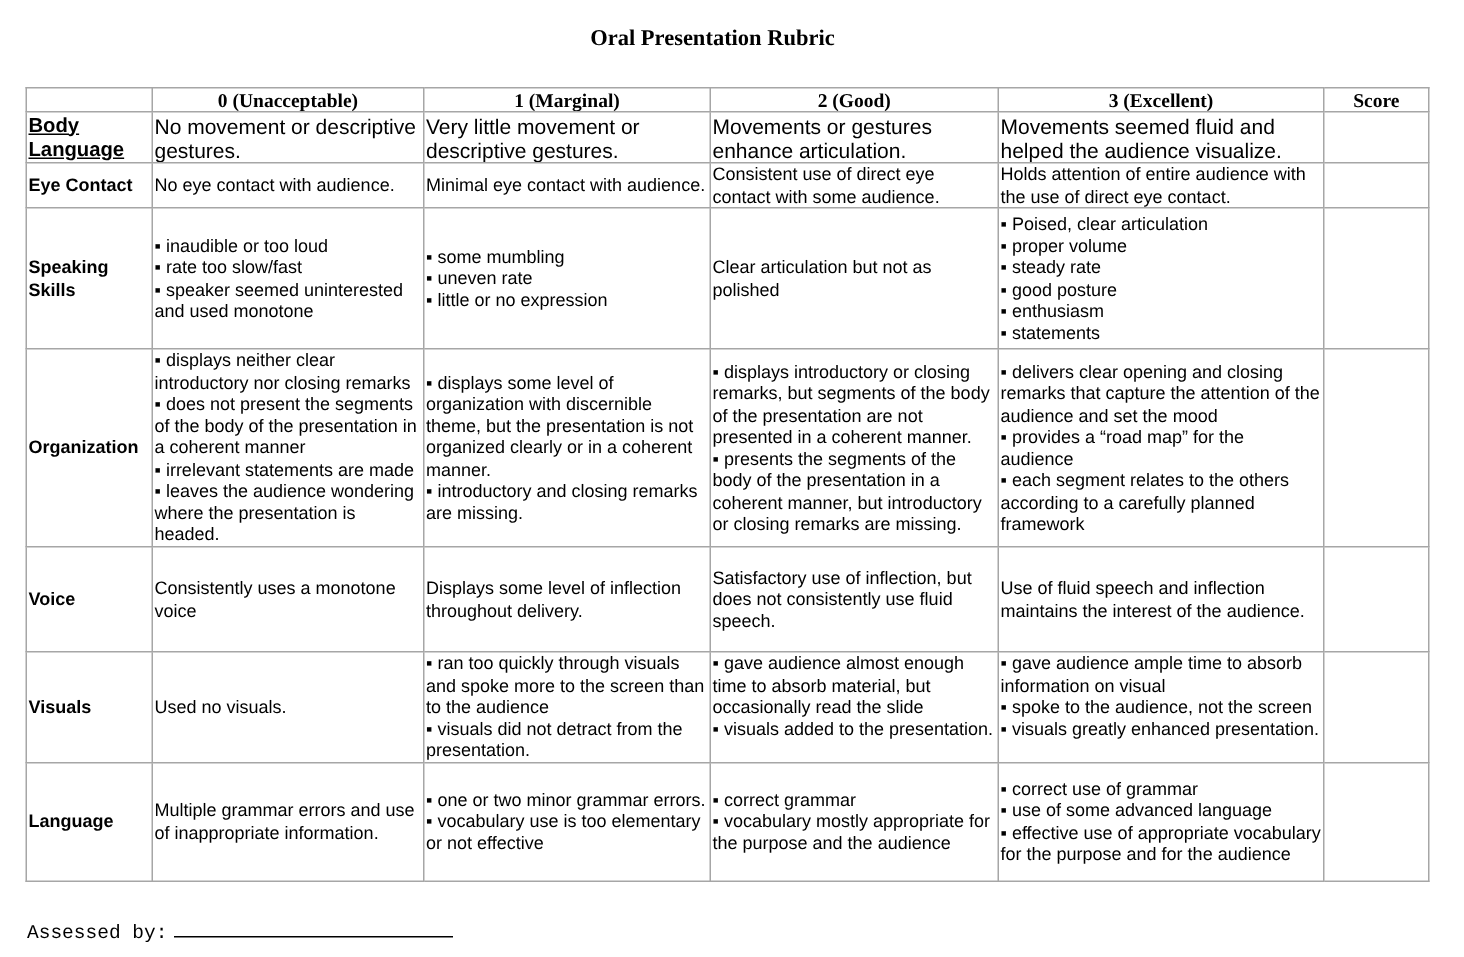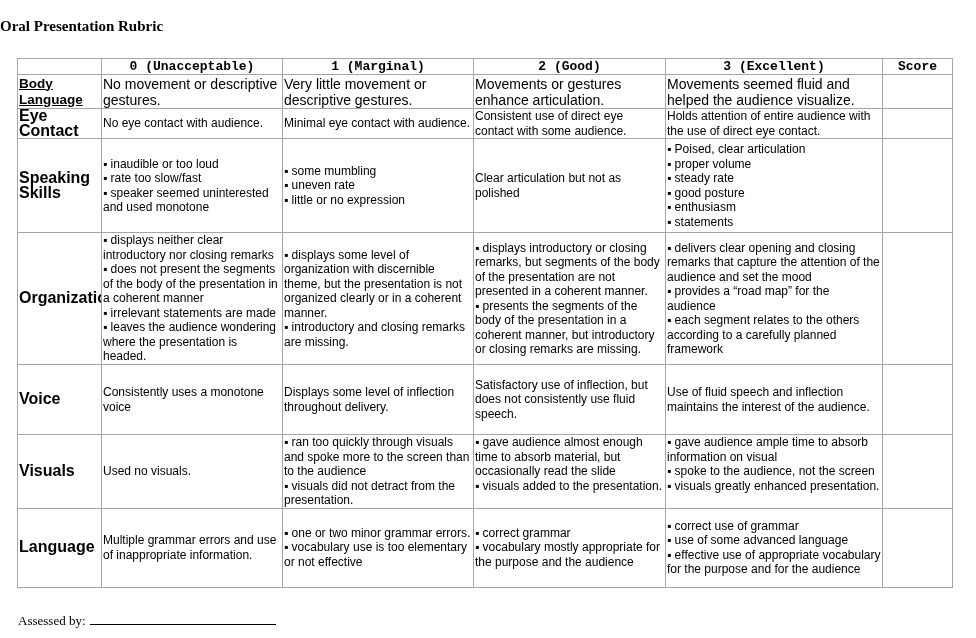--- a/index.html
+++ b/index.html
@@ -1,41 +1,41 @@
 <!DOCTYPE html>
 <html><head>
 <meta charset="utf-8">
 <style>
   html, body { margin: 0; padding: 0; background: #ffffff; }
   body { width: 976px; height: 638px; position: relative; overflow: hidden; color: #000; }
   .title {
-    position: absolute; left: 0; top: 18px; width: 950px; 
+    position: absolute; left: 0; top: 18px; width: 950px; text-align: center;
     font-family: "Liberation Serif", serif; font-weight: bold; font-size: 15px;
   }
   table.rubric {
     position: absolute; left: 17px; top: 58px;
     border-collapse: collapse; table-layout: fixed; width: 935px;
     font-family: "Liberation Sans", sans-serif; font-size: 12px; line-height: 14.5px;
   }
   table.rubric td, table.rubric th {
     border: 1.5px solid #a6a6a6; padding: 0 1px; vertical-align: middle; text-align: left;
     overflow: hidden;
   }
   table.rubric th {
-    font-family: Liberation Mono, monospace; font-weight: bold; font-size: 13px;
+    font-family: Liberation Serif, serif; font-weight: bold; font-size: 13px;
     text-align: center; line-height: 14px;
   }
-  td.crit { font-weight: bold; text-align: center; font-size: 16px; }
+  td.crit { font-weight: bold; text-align: center; font-size: 12px; }
   td.crit.left { text-align: left; }
   td.big { font-size: 14px; line-height: 16px; }
   td.crit.big { font-size: 13.5px; text-decoration: underline; }
   .line { display: block; }
   .assessed {
     position: absolute; left: 18px; top: 612px;
-    font-family: Liberation Serif, serif; font-size: 13px;
+    font-family: Liberation Mono, monospace; font-size: 13px;
   }
   .assessed .blank {
     display: inline-block; width: 186px; border-bottom: 1px solid #000; height: 12px; vertical-align: baseline; margin-left: 4px;
   }
 </style>
 </head>
 <body>
 
 <div class="title">Oral Presentation Rubric</div>
 

